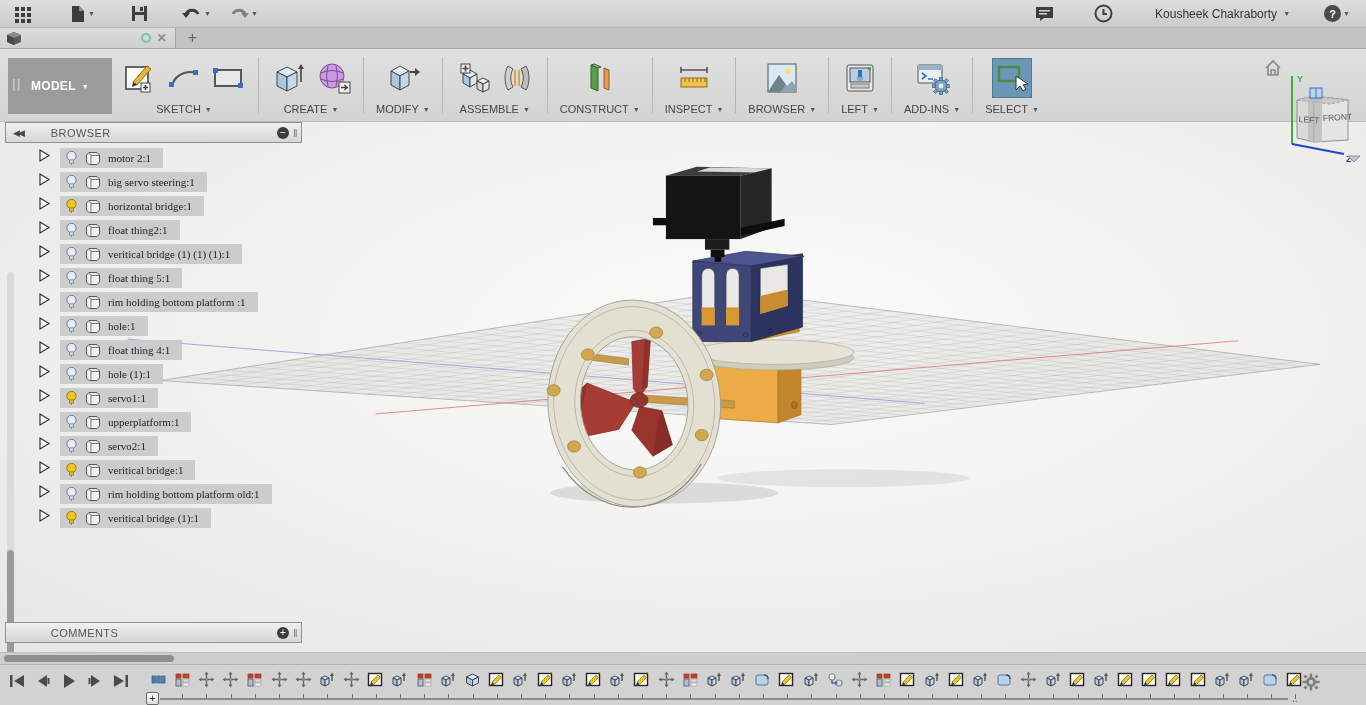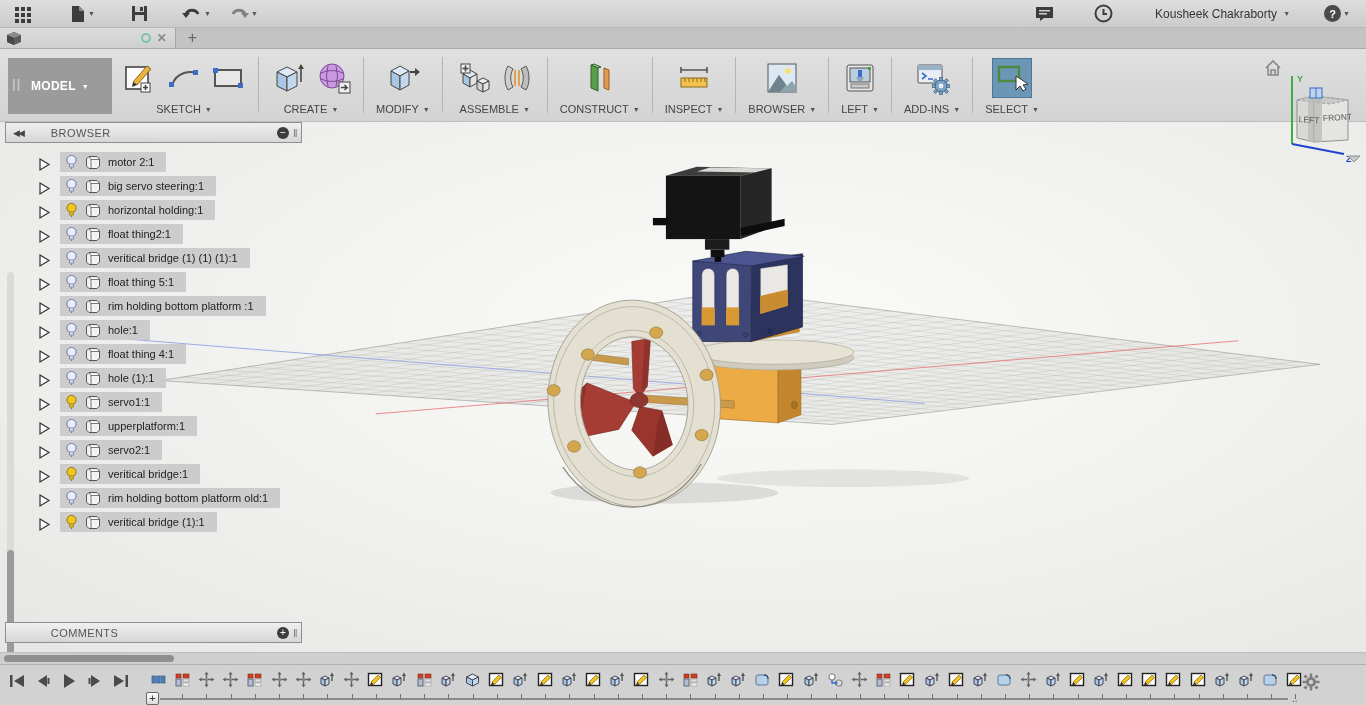--- a/index.html
+++ b/index.html
@@ -51,21 +51,21 @@
   
   .panel-header { position:absolute; left:5px; width:297px; height:21px;
     background:linear-gradient(#f0f0f0,#d6d6d6); border:1px solid #8f8f8f;
     display:flex; align-items:center; font-size:11px; color:#555; letter-spacing:.4px; }
   .panel-header .ph-title { flex:1; padding-left:28px; }
   .panel-header .ph-left { padding-left:7px; color:#444; font-size:9px; letter-spacing:-2px; }
   .ph-circle { width:12px; height:12px; border-radius:50%; background:#3c3c3c; color:#fff;
     display:flex; align-items:center; justify-content:center; font-size:10px; line-height:1; margin-right:4px; }
   .ph-grip { color:#777; font-size:11px; margin-right:3px; }
   .browser-tree { position:absolute; left:0; top:148px; width:320px; }
-  .b-row { height:24px; display:flex; align-items:flex-end; padding-left:37px; }
+  .b-row { height:24px; display:flex; align-items:flex-start; padding-left:37px;font-family:Liberation Serif, serif; }
   .b-arrow { width:15px; height:15px; margin-right:8px; flex:none; }
   .b-capsule { display:flex; align-items:center; gap:7px; background:rgba(201,201,201,0.92);
     height:20px; padding:0 12px 0 5px; white-space:nowrap; }
   .b-label { font-size:11px; color:#222; }
 
   
   .vscroll-track { position:absolute; left:7px; top:150px; width:7px; height:452px; background:#dadad8; border-radius:4px; }
   .vscroll-thumb { position:absolute; left:0px; top:278px; width:7px; height:140px; background:#9a9a9a; border-radius:4px; }
   .hscroll-strip { position:absolute; left:0; top:652px; width:1366px; height:12px; background:#cfcfcf; border-top:1px solid #bdbdbd; }
   .hscroll-thumb { position:absolute; left:4px; top:2px; width:170px; height:7px; background:#8f8f8f; border-radius:4px; }
@@ -719,21 +719,21 @@
         <span class="b-capsule">
           <svg width="13" height="16">
             <circle cx="6.5" cy="6" r="4.6" fill="#f5c41c" stroke="#8a7a1a" stroke-width="1"></circle>
             <rect x="4.7" y="10" width="3.6" height="3" fill="#f5c41c" stroke="#8a7a1a" stroke-width="0.8"></rect>
             <line x1="6.5" y1="13.6" x2="6.5" y2="15" stroke="#8a7a1a"></line>
           </svg>
           <svg width="16" height="15">
             <path d="M4,1.5 L12,1.5 L14.5,4 L14.5,11 L12,13.5 L4,13.5 L1.5,11 L1.5,4 Z" fill="#f3f3f3" stroke="#555"></path>
             <path d="M4,1.5 L6,4.5 L6,13.5 M6,4.5 L14.5,4.5" fill="none" stroke="#555" stroke-width="0.8"></path>
           </svg>
-          <span class="b-label">horizontal holding:1</span>
+          <span class="b-label">horizontal bridge:1</span>
         </span>
       </div>
       <div class="b-row">
         <svg class="b-arrow">
           <polygon points="3,2 12,7.5 3,13" fill="#fdfdfd" stroke="#333" stroke-width="1.2"></polygon>
         </svg>
         <span class="b-capsule">
           <svg width="13" height="16">
             <circle cx="6.5" cy="6" r="4.6" fill="#e8eefb" stroke="#6a7ba0" stroke-width="1"></circle>
             <rect x="4.7" y="10" width="3.6" height="3" fill="#e8eefb" stroke="#6a7ba0" stroke-width="0.8"></rect>

